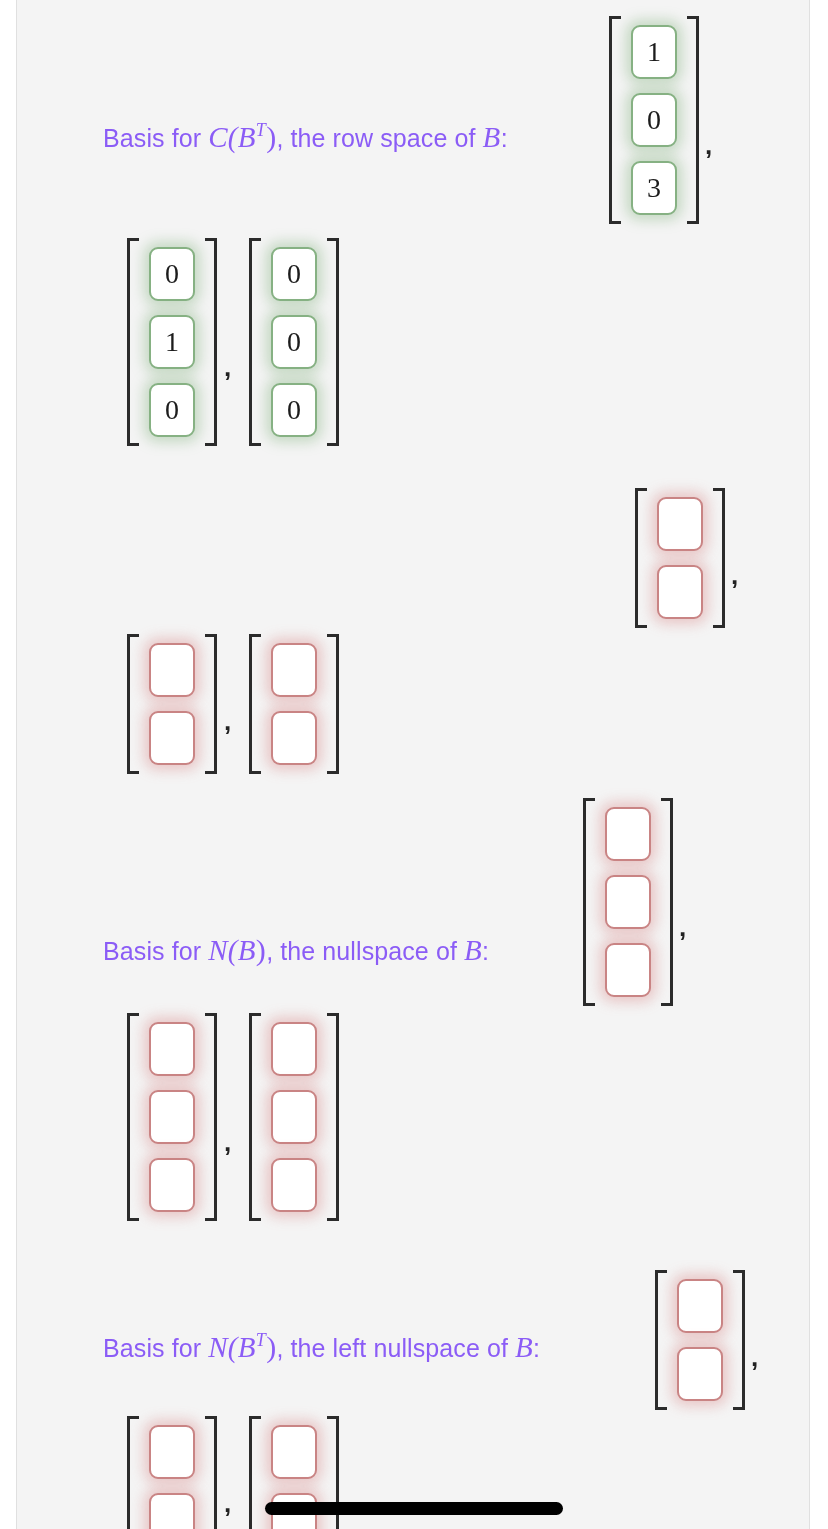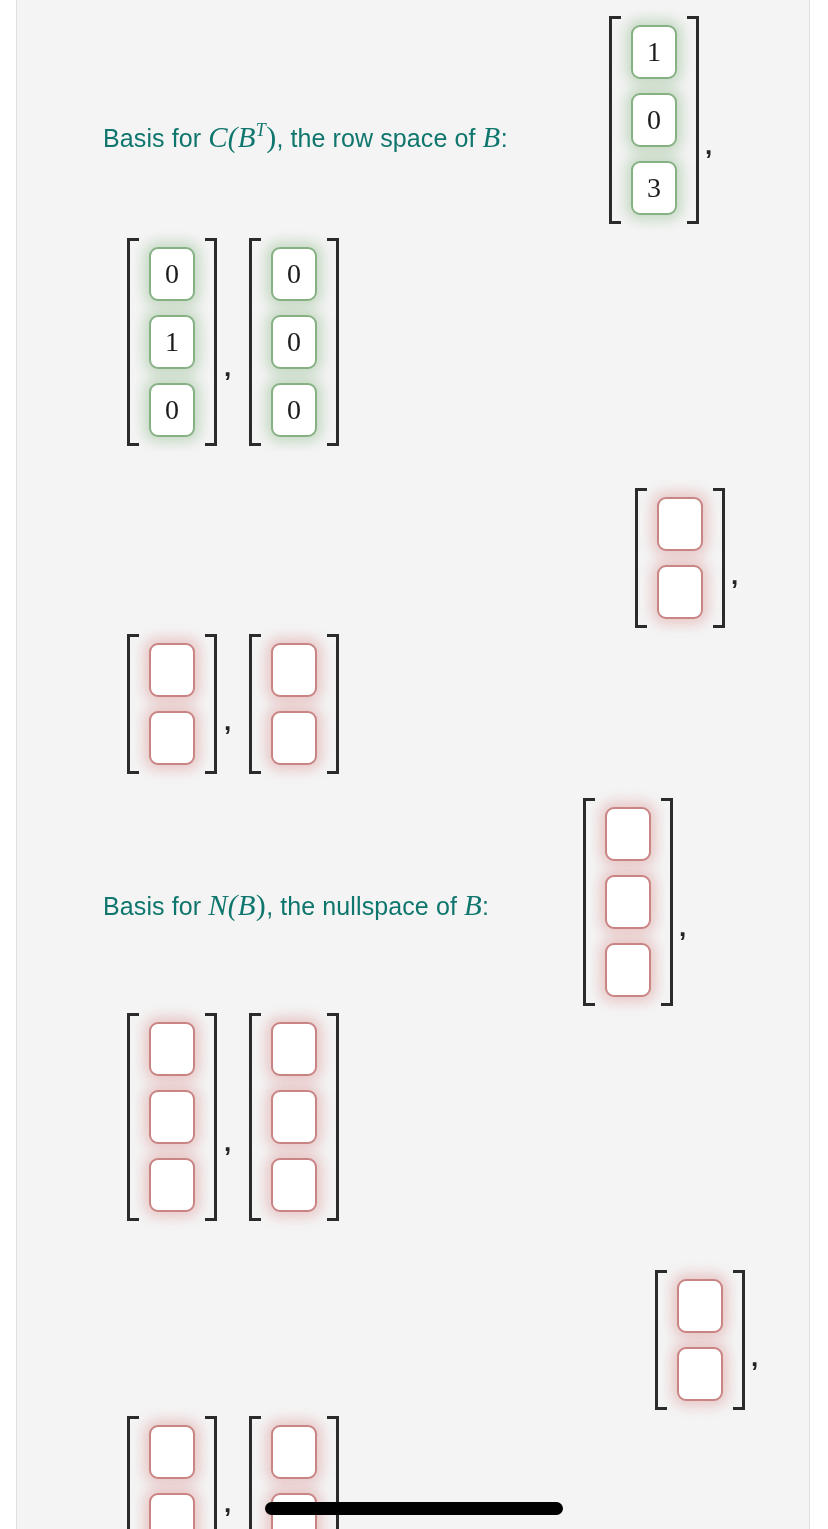--- a/index.html
+++ b/index.html
@@ -27,21 +27,21 @@
     border-left: 1px solid #e0e0e0;
     border-right: 1px solid #e0e0e0;
     overflow: hidden;
   }
 
   
   .prompt {
     position: absolute;
     font-family: "Liberation Sans", sans-serif;
     font-size: 25px;
-    color: #0f766e;
+    color: #8b5cf6;
     white-space: nowrap;
     letter-spacing: .1px;
     text-align: right;
   }
   .mathv {
     font-family: "Liberation Serif", serif;
     font-style: italic;
     font-size: 29px;
     letter-spacing: .3px;
   }
@@ -242,21 +242,21 @@
     <div class="cells">
       <div class="cell bad"></div>
       <div class="cell bad"></div>
     </div>
     <div class="brk right">
         <span class="s1"></span>
         <span class="s2"></span>
       </div>
   </div>
 
-  <div class="prompt" style="left:86px; top:888px;">
+  <div class="prompt" style="left:86px; top:933px;">
     <span>Basis for </span><span class="mathv"><span>N(B</span><span class="paren">)</span></span><span>, the nullspace of </span><span class="mathv">B</span><span>:</span>
   </div>
 
   <div class="matrix" style="left:566px; top:798px;">
     <div class="brk left">
         <span class="s1"></span>
         <span class="s2"></span>
       </div>
     <div class="cells">
       <div class="cell bad"></div>
@@ -296,20 +296,23 @@
       <div class="cell bad"></div>
       <div class="cell bad"></div>
       <div class="cell bad"></div>
     </div>
     <div class="brk right">
         <span class="s1"></span>
         <span class="s2"></span>
       </div>
   </div>
 
+  <div class="prompt" style="left:86px; top:1330px;">
+    <span>Basis for </span><span class="mathv"><span>N(B</span><span class="sup">T</span><span class="paren">)</span></span><span>, the left nullspace of </span><span class="mathv">B</span><span>:</span>
+  </div>
 
   <div class="matrix" style="left:638px; top:1270px;">
     <div class="brk left">
         <span class="s1"></span>
         <span class="s2"></span>
       </div>
     <div class="cells">
       <div class="cell bad"></div>
       <div class="cell bad"></div>
     </div>

